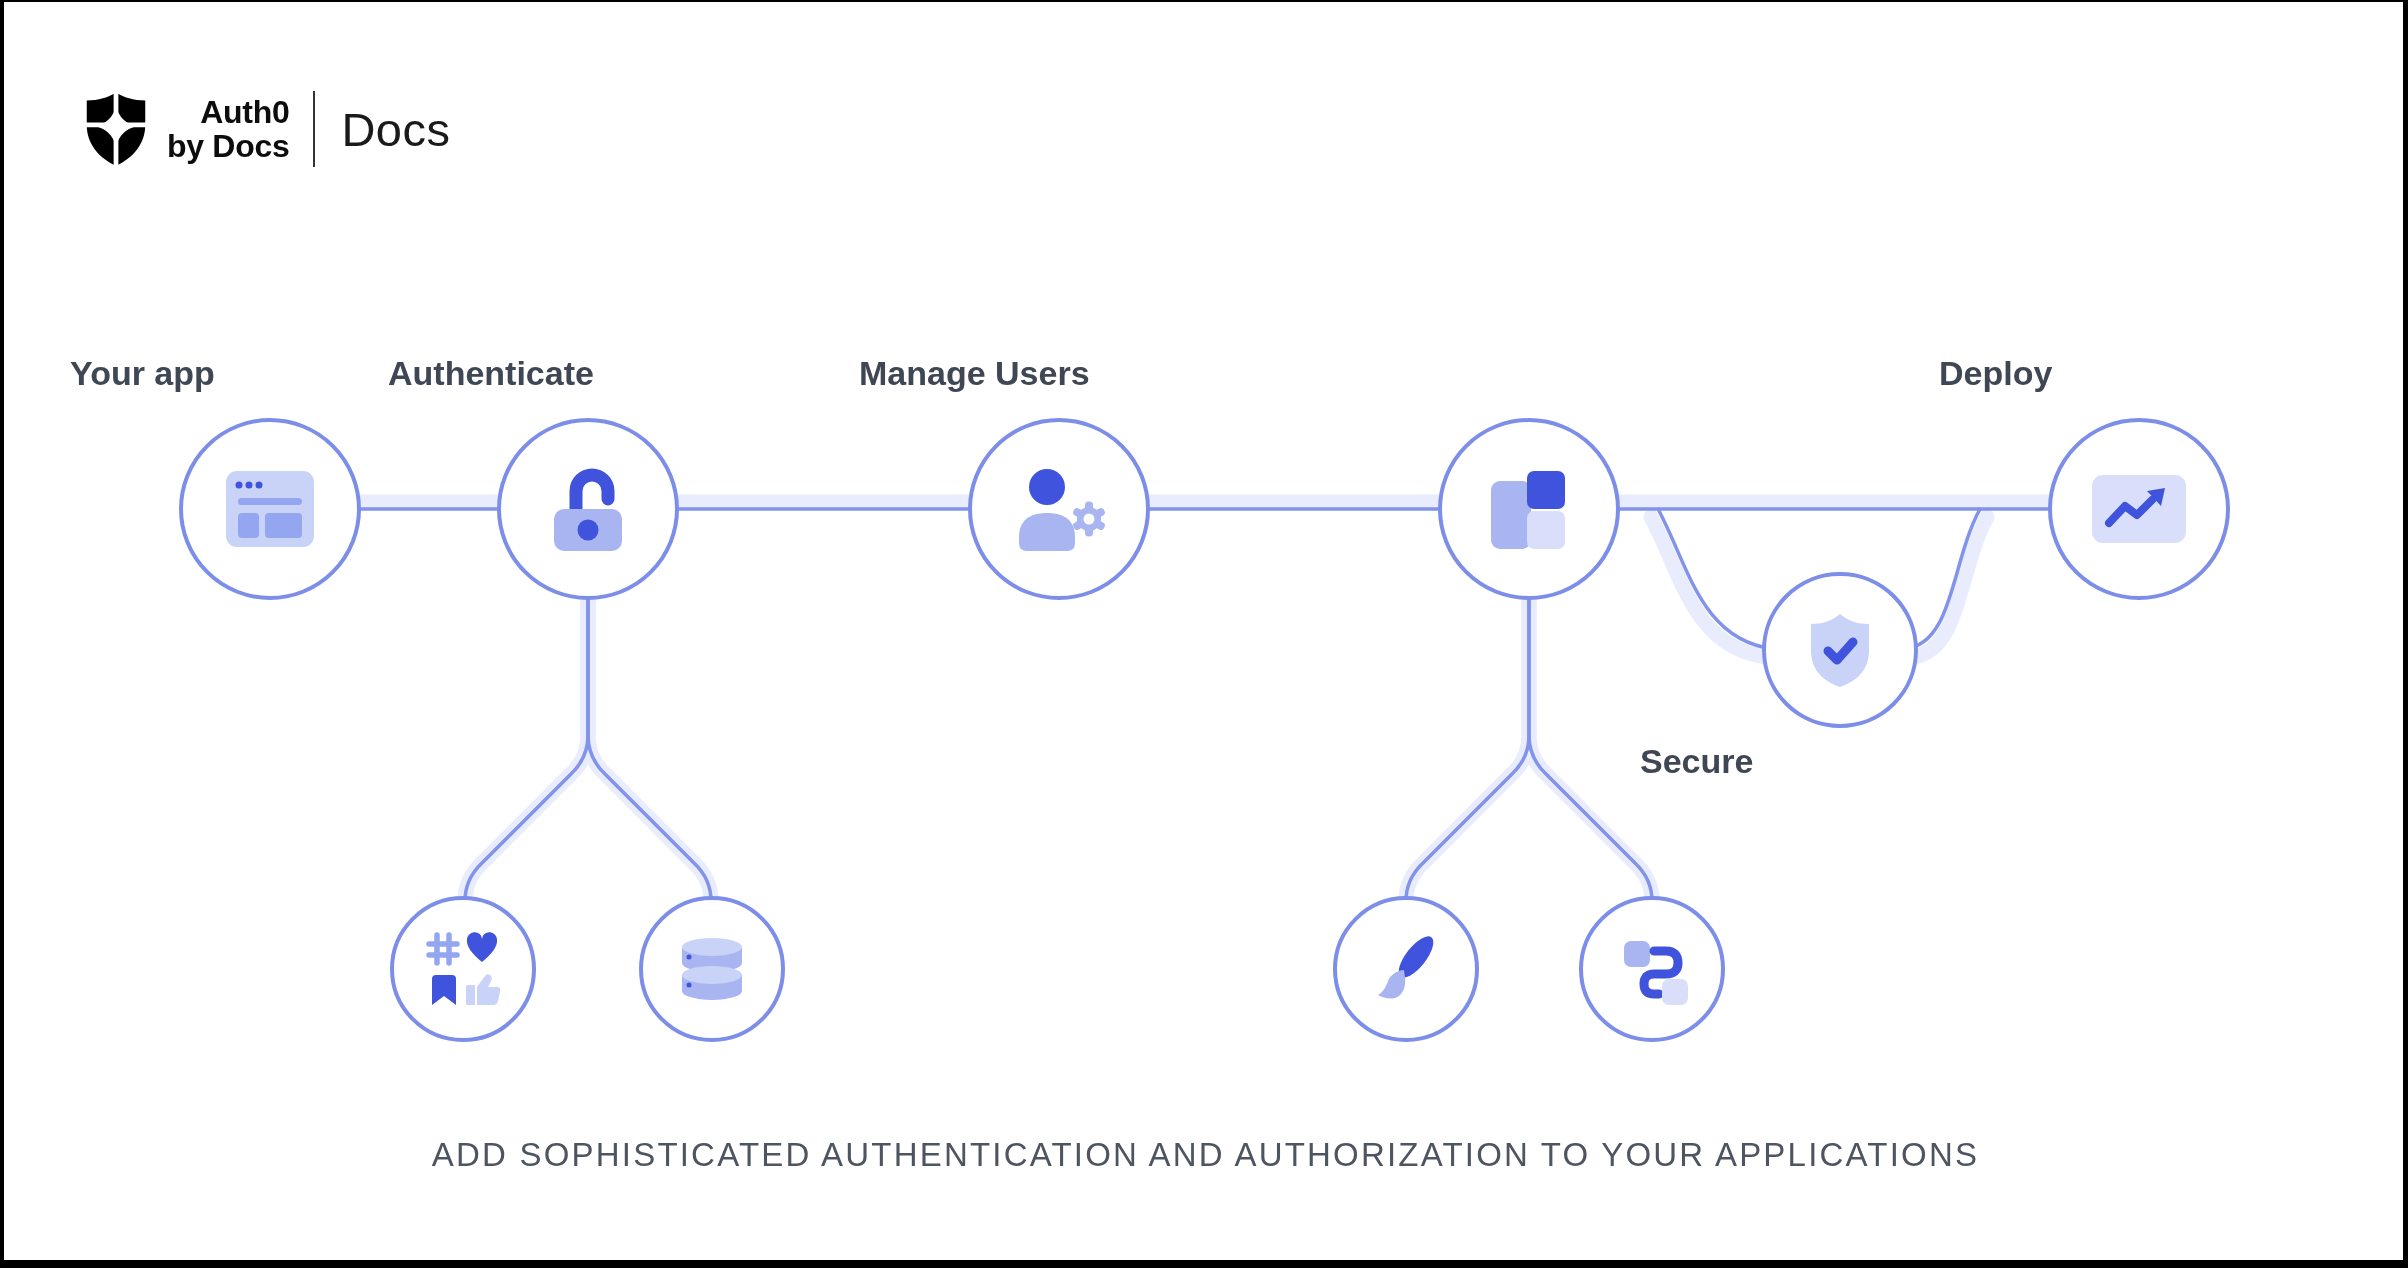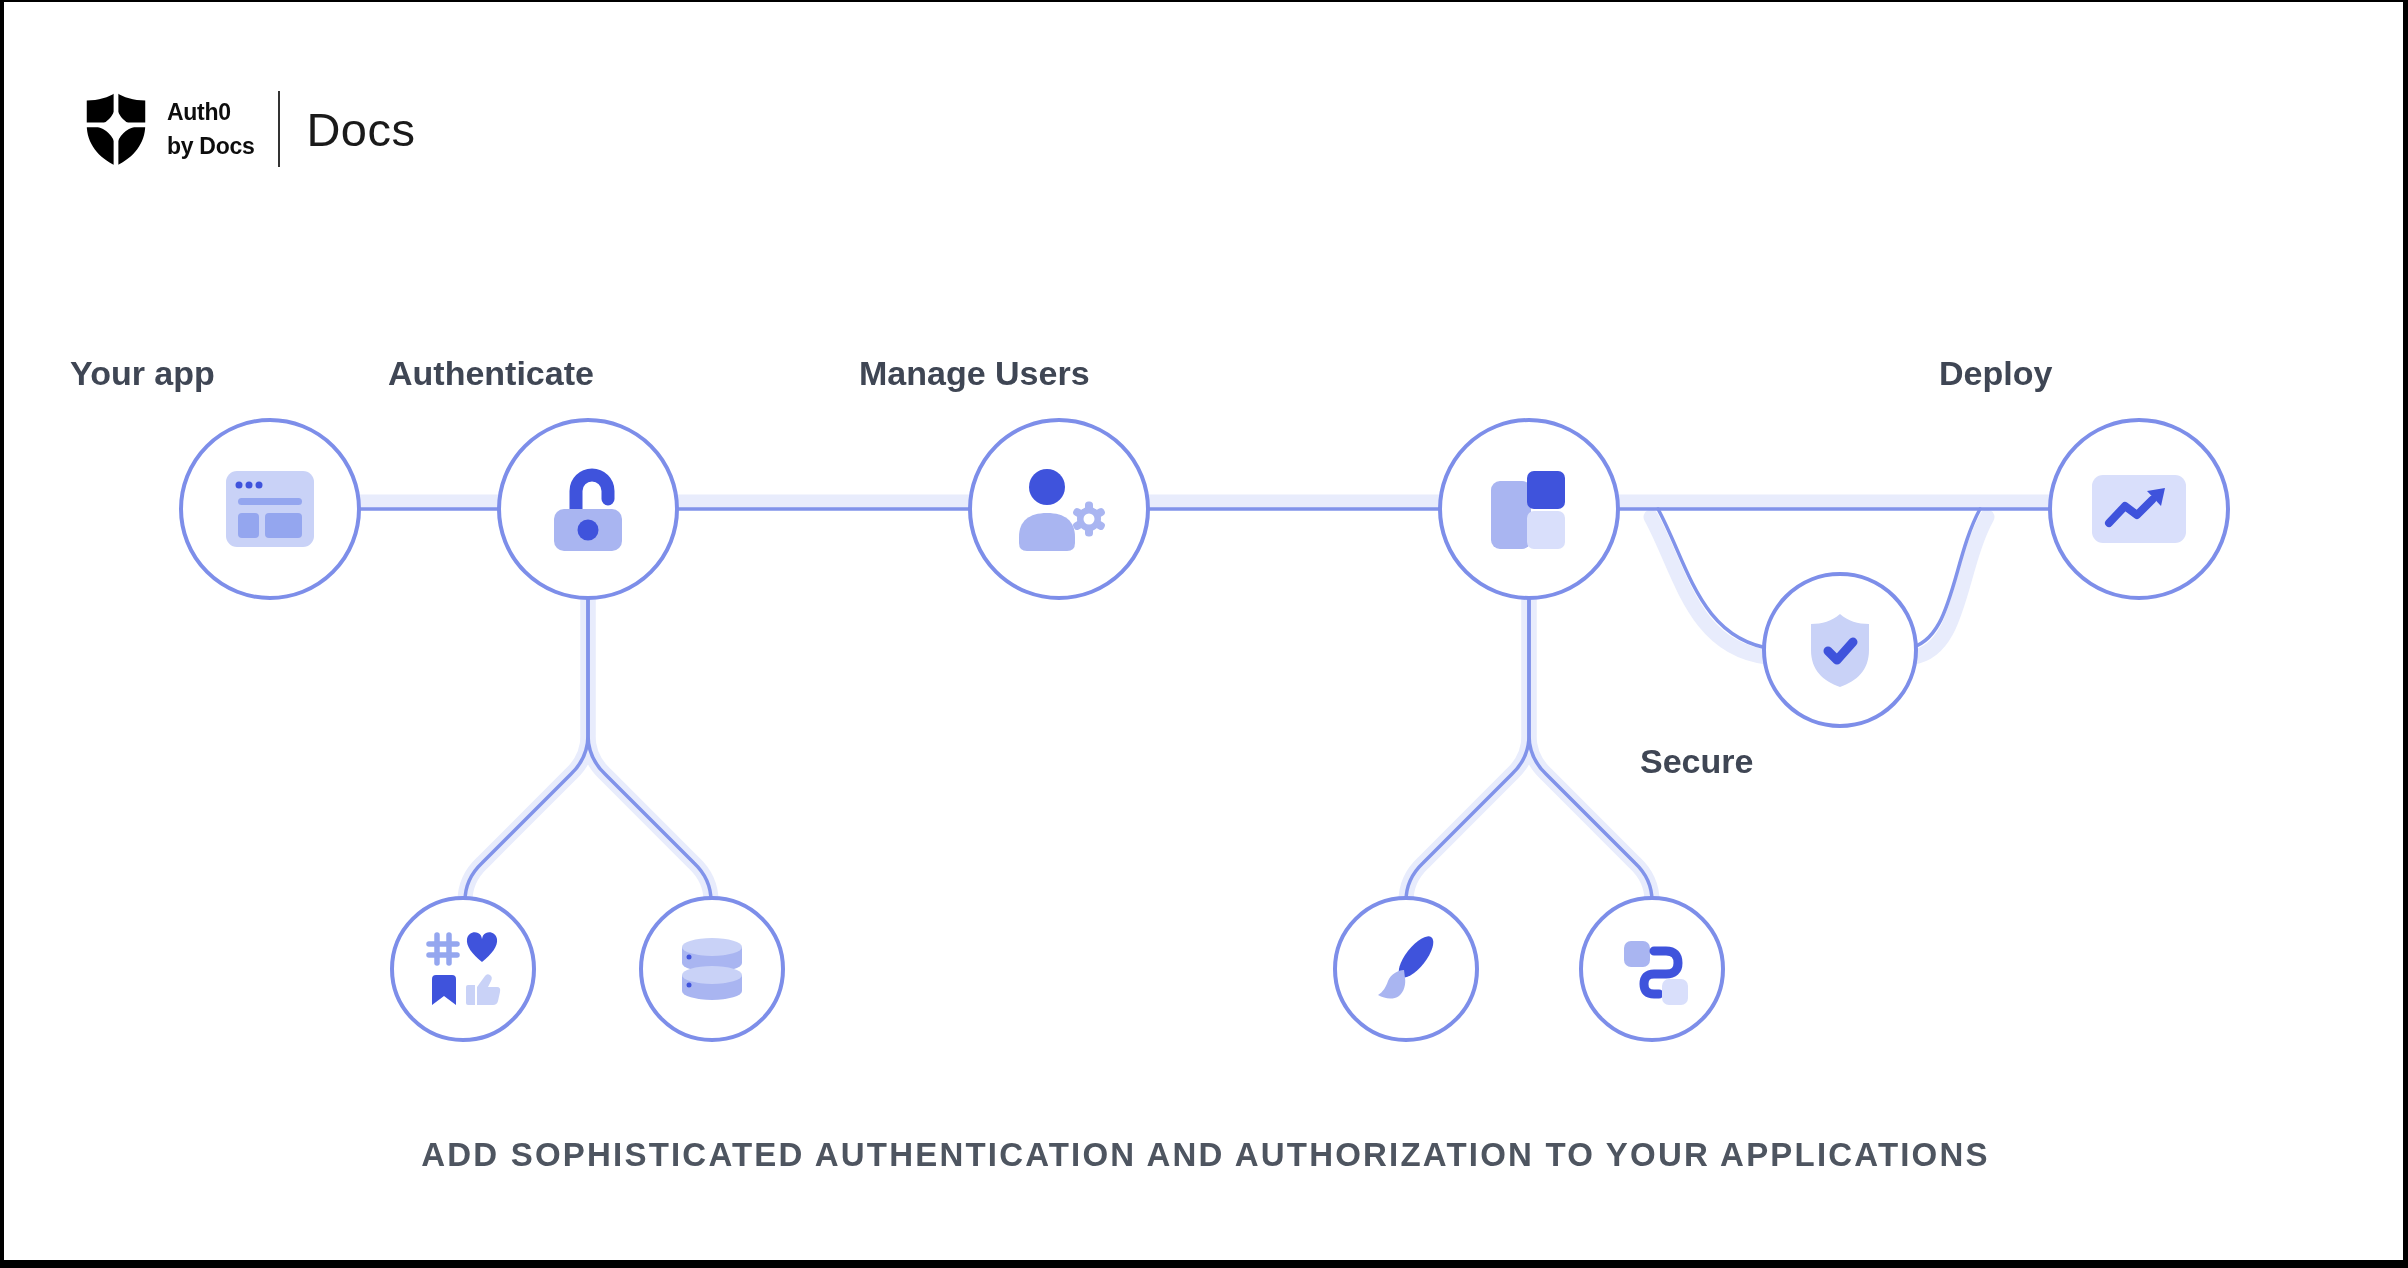--- a/index.html
+++ b/index.html
@@ -17,36 +17,36 @@
   }
   *{margin:0;padding:0;box-sizing:border-box;}
   html,body{width:2408px;height:1268px;background:#fff;
     font-family:"Liberation Sans","DejaVu Sans",sans-serif;}
   .frame{position:absolute;inset:0;width:2408px;height:1268px;background:#fff;
     border-style:solid;border-color:#000;border-width:2px 5px 8px 4px;overflow:hidden;}
   
   .logo-row{position:absolute;left:78px;top:84px;display:flex;align-items:center;}
   .shield{width:68px;height:86px;display:block;}
   .brand-text{margin-left:17px;display:flex;flex-direction:column;justify-content:center;
-    font-size:23px;line-height:34px;font-weight:700;letter-spacing:-0.3px;color:var(--logo-black);}
+    font-size:32px;line-height:34px;font-weight:700;letter-spacing:-0.3px;color:var(--logo-black);text-align:right;}
   .hdr-divider{width:2px;height:76px;background:#333;margin:0 26px 0 24px;}
   .product{font-size:47px;font-weight:300;color:#1a1a1a;letter-spacing:0.5px;}
   
   .connectors{position:absolute;left:0;top:0;z-index:1;}
   .halo path{fill:none;stroke:var(--line-halo);stroke-width:15;stroke-linecap:round;}
   .core path{fill:none;stroke:var(--line-core);stroke-width:3.5;stroke-linecap:round;}
   .node-label{position:absolute;width:400px;text-align:left;z-index:3;
     font-size:34px;font-weight:700;color:var(--label-text);}
   .circle{position:absolute;background:#fff;border:4px solid var(--circle-border);
     border-radius:50%;z-index:2;display:flex;align-items:center;justify-content:center;}
   .circle.main{width:182px;height:182px;}
   .circle.sub{width:146px;height:146px;}
   .circle.secure{width:156px;height:156px;}
   .tagline{position:absolute;left:4px;right:0;top:1134px;text-align:center;z-index:3;
-    font-size:33px;font-weight:700;letter-spacing:2.2px;color:var(--tagline-text);}
+    font-size:33px;font-weight:400;letter-spacing:2.2px;color:var(--tagline-text);}
   
   .f-acc{fill:var(--accent);}  .f-mid{fill:var(--mid-blue);}  .f-soft{fill:var(--soft-blue);}
   .f-light{fill:var(--light-blue);}  .f-xlight{fill:var(--xlight-blue);}  .f-white{fill:#fff;}
   .s-acc{stroke:var(--accent);fill:none;stroke-linecap:round;stroke-linejoin:round;}
 </style>
 </head>
 <body>
 
 <div class="frame">
 

